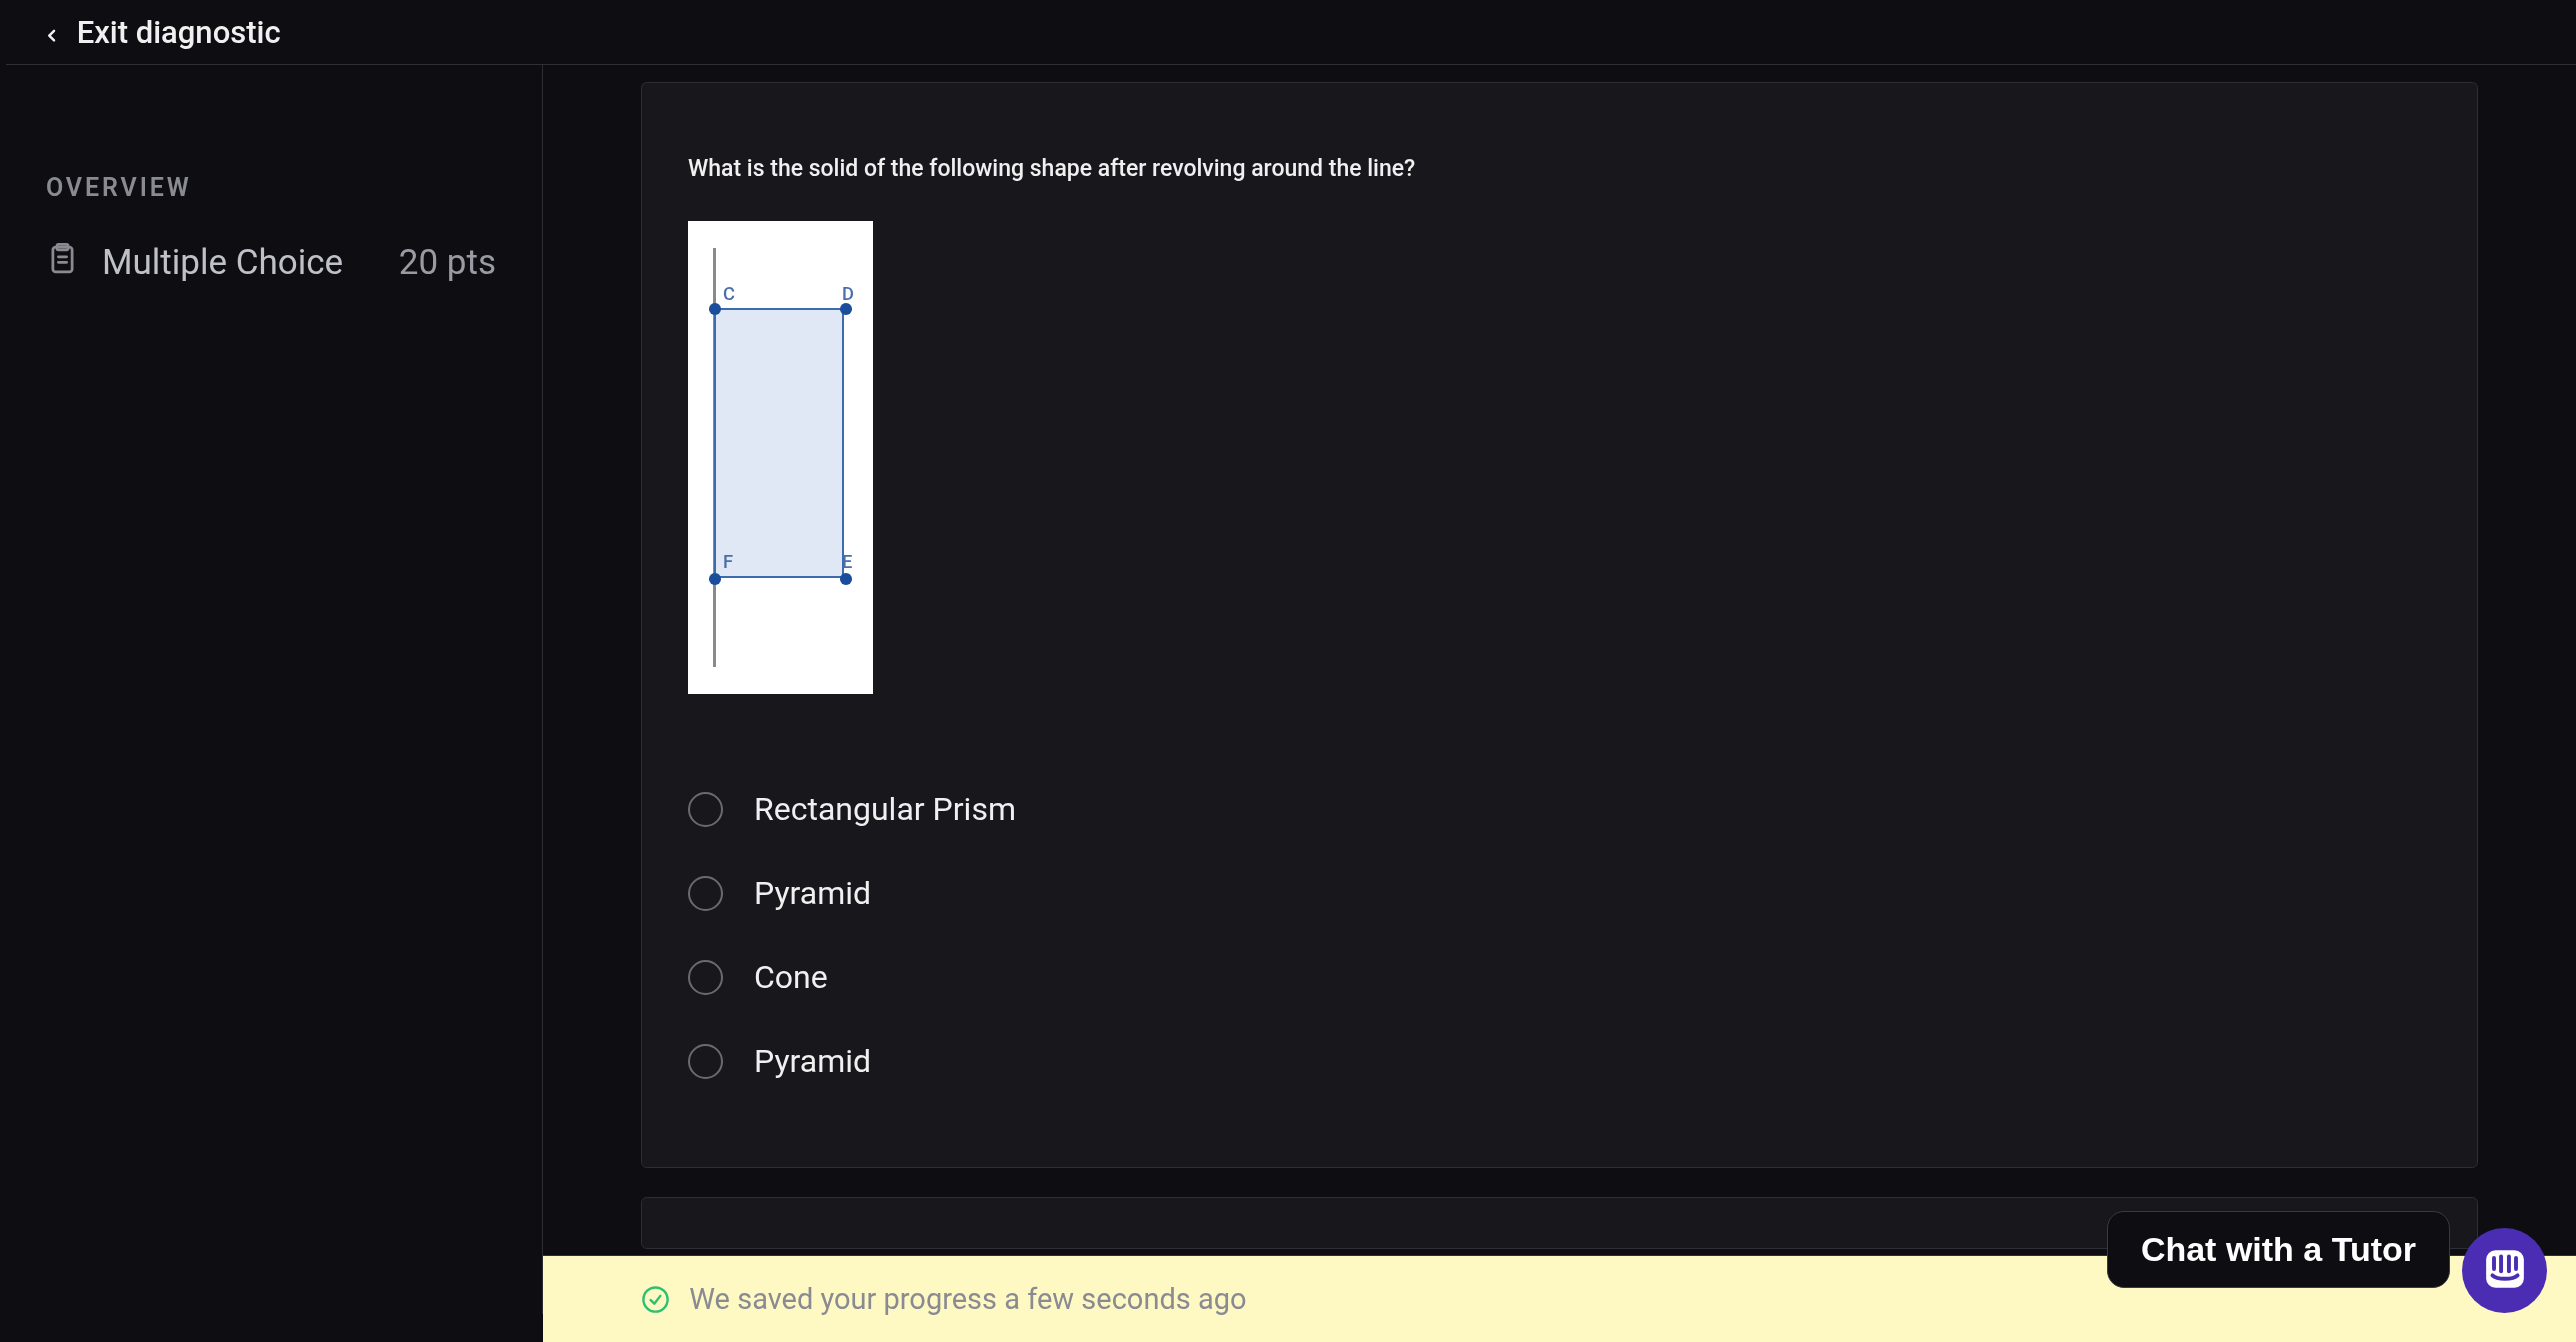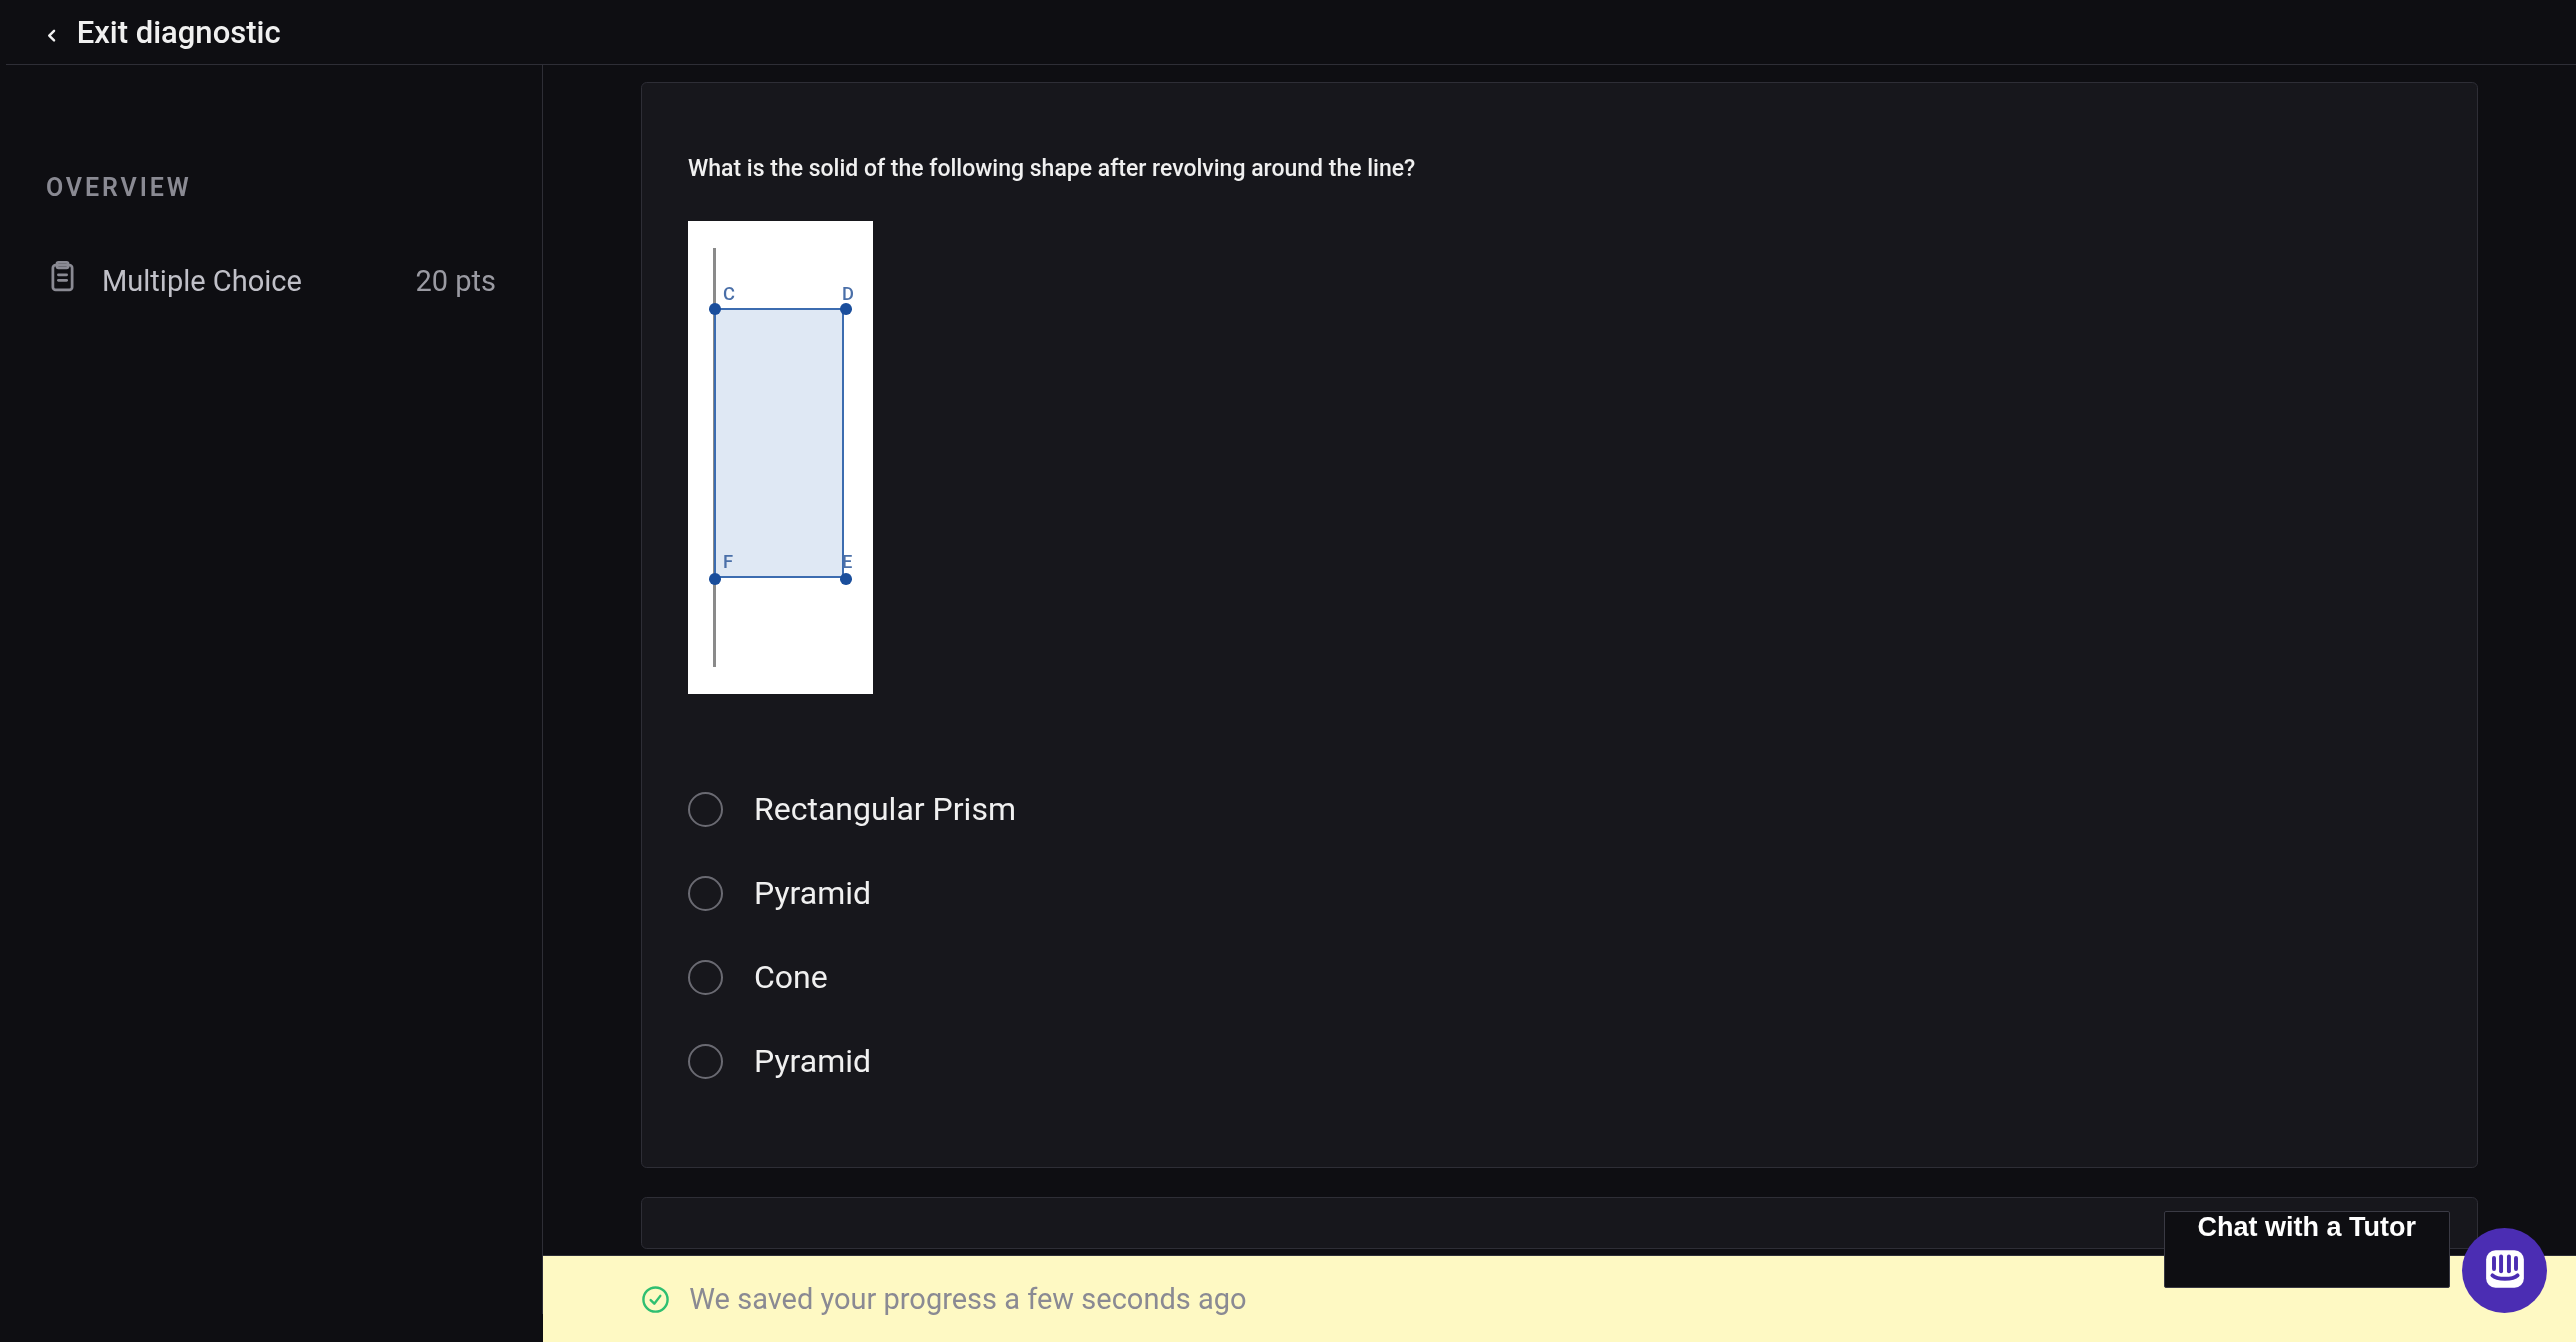--- a/index.html
+++ b/index.html
@@ -80,23 +80,23 @@
   }
   .overview-title {
     font-size: 25px;
     font-weight: 600;
     letter-spacing: 2.9px;
     color: #8a8a93;
   }
   .overview-row {
     display: flex;
     align-items: center;
-    margin-top: 59px;
+    margin-top: 40px;
     color: #c0c0c8;
-    font-size: 29px;
+    font-size: 35px;
   }
   .clipboard-icon { width: 33px; height: 39px; margin-right: 23px; }
   .overview-row .label { flex: 1; }
   .overview-row .pts { color: #9a9aa2; }
 
   .main {
     flex: 1;
     position: relative;
     padding: 0 98px 0 98px;
     overflow-y: auto;
@@ -216,25 +216,26 @@
   .check-icon { width: 29px; height: 29px; }
 
   .tutor-btn {
     position: absolute;
     right: 126px;
     bottom: 54px;
     height: 77px;
     padding: 0 33px;
     background: #0e0e12;
     border: 1.9px solid #3a3a44;
-    border-radius: 2px;
+    border-radius: 17px;
     color: #fff;
-    font-size: 27px;
+    font-size: 34px;
     font-weight: 600;
     display: flex;
+    align-items: center;
     cursor: pointer;
     z-index: 10;
   }
 
   .intercom-launcher {
     position: absolute;
     right: 29px;
     bottom: 29px;
     width: 85px; height: 85px;
     border-radius: 50%;

